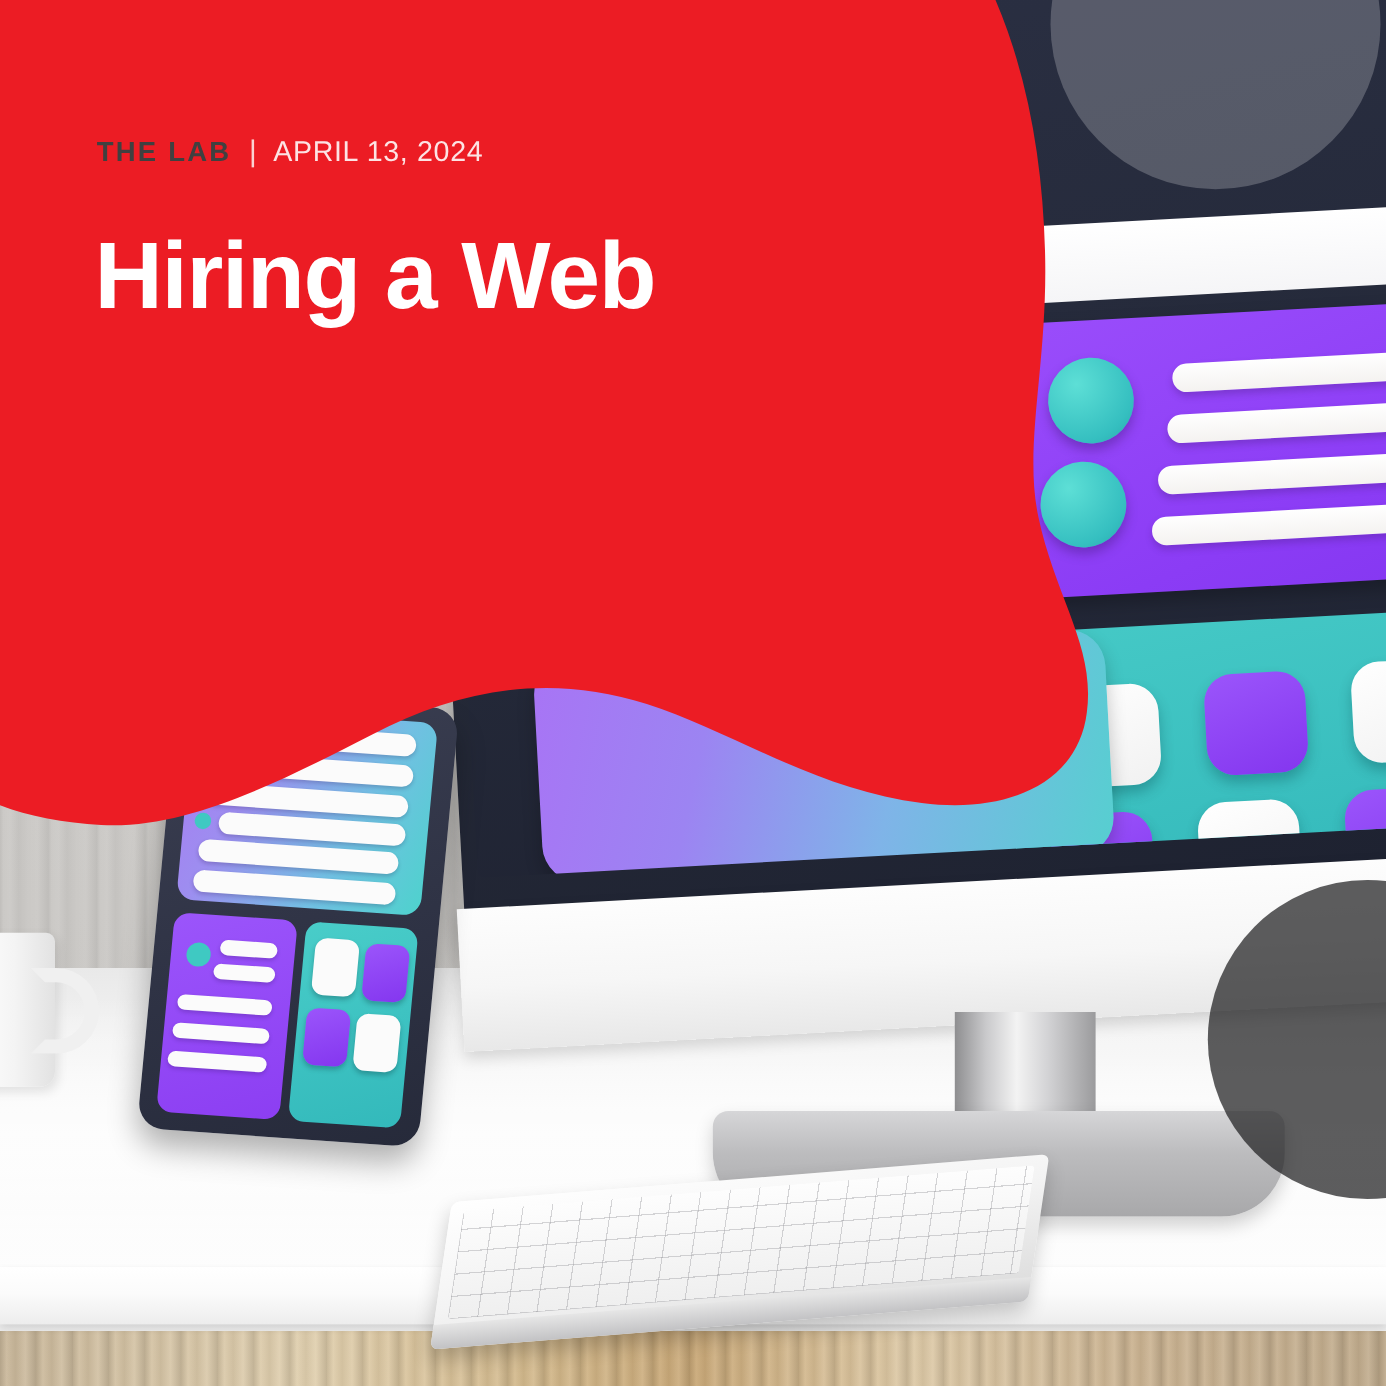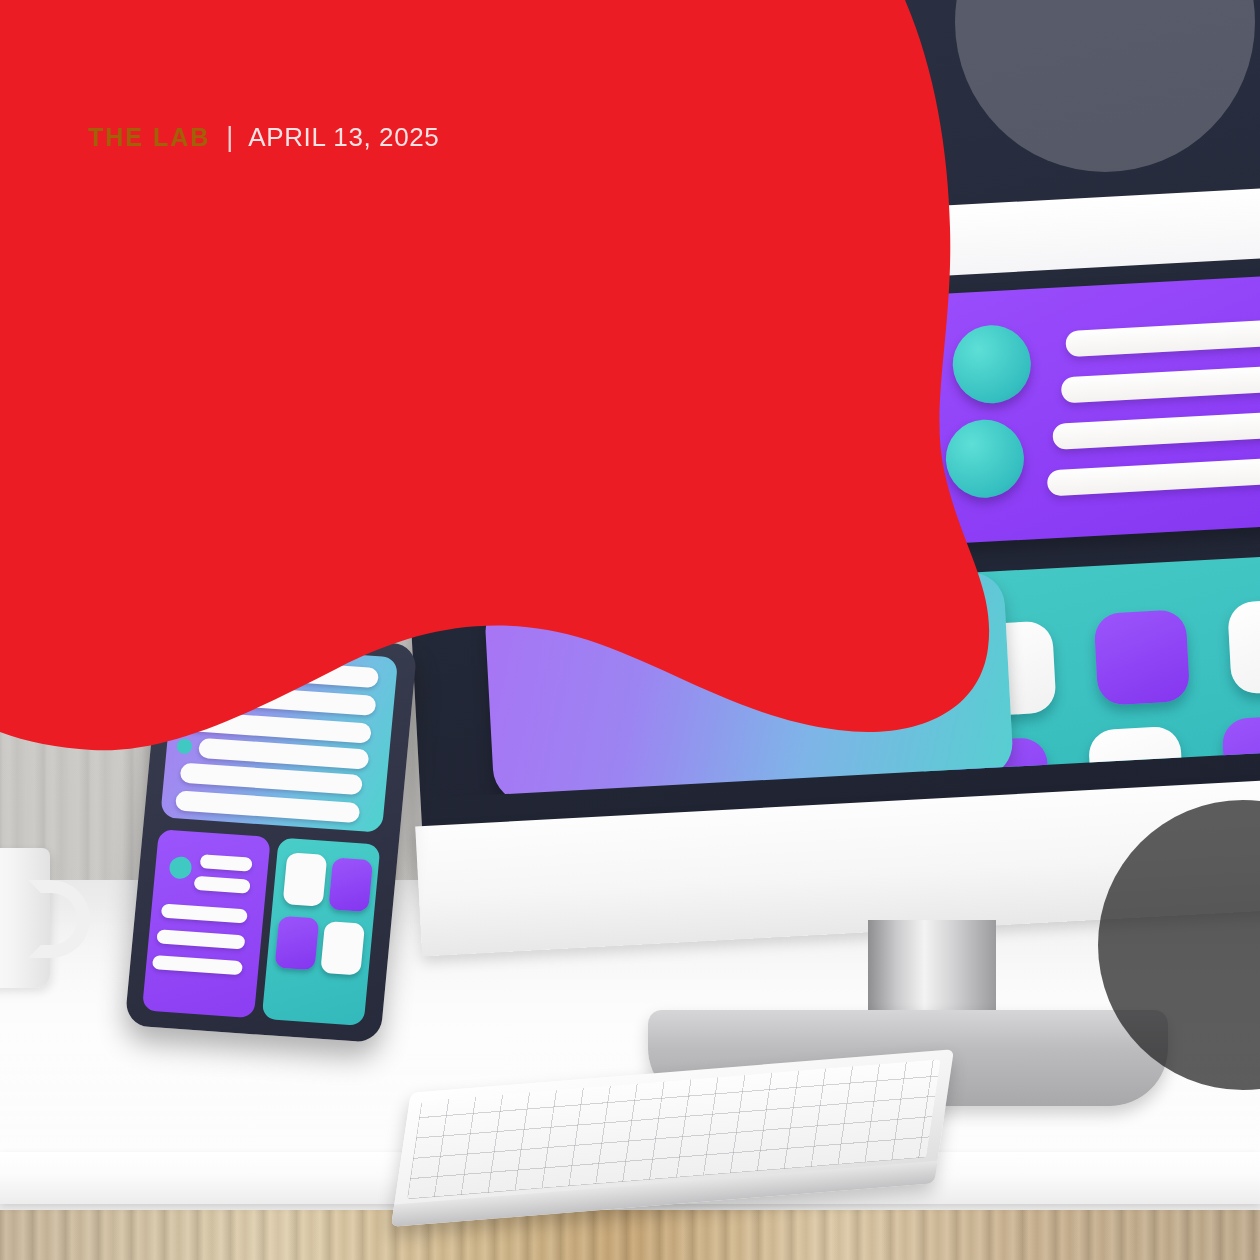--- a/index.html
+++ b/index.html
@@ -247,21 +247,21 @@
 
   
   .content { position:absolute; left:0; top:0; width:1260px; height:1260px; }
 
   .kicker {
     position:absolute; left:88px; top:122px;
     display:flex; align-items:baseline; gap:0;
     white-space:nowrap;
   }
   .kicker .brand {
-    color:#a16207; font-weight:bold; font-size:25px;
+    color:#404040; font-weight:bold; font-size:25px;
     letter-spacing:2.0px;
   }
   .kicker .sep {
     color:rgba(255,255,255,0.80); font-weight:300; font-size:27px;
     margin:0 15px 0 16px;
   }
   .kicker .date {
     color:rgba(255,255,255,0.88); font-weight:400; font-size:26px;
     letter-spacing:0.6px;
   }
@@ -376,20 +376,21 @@
          C 500,612 418,626 338,668
          C 248,714 168,754 92,750
          C 58,748 26,742 0,732 Z" fill="#EC1C24"></path>
   </svg>
 
   <div class="content">
 
     <div class="kicker">
       <span class="brand">THE LAB</span>
       <span class="sep">|</span>
-      <span class="date">APRIL 13, 2025</span>
+      <span class="date">APRIL 13, 2024</span>
     </div>
 
     <h1 class="headline">
+      <span class="hl-line">Hiring a Web</span>
     </h1>
 
   </div>
 </div>
 
 </body></html>

